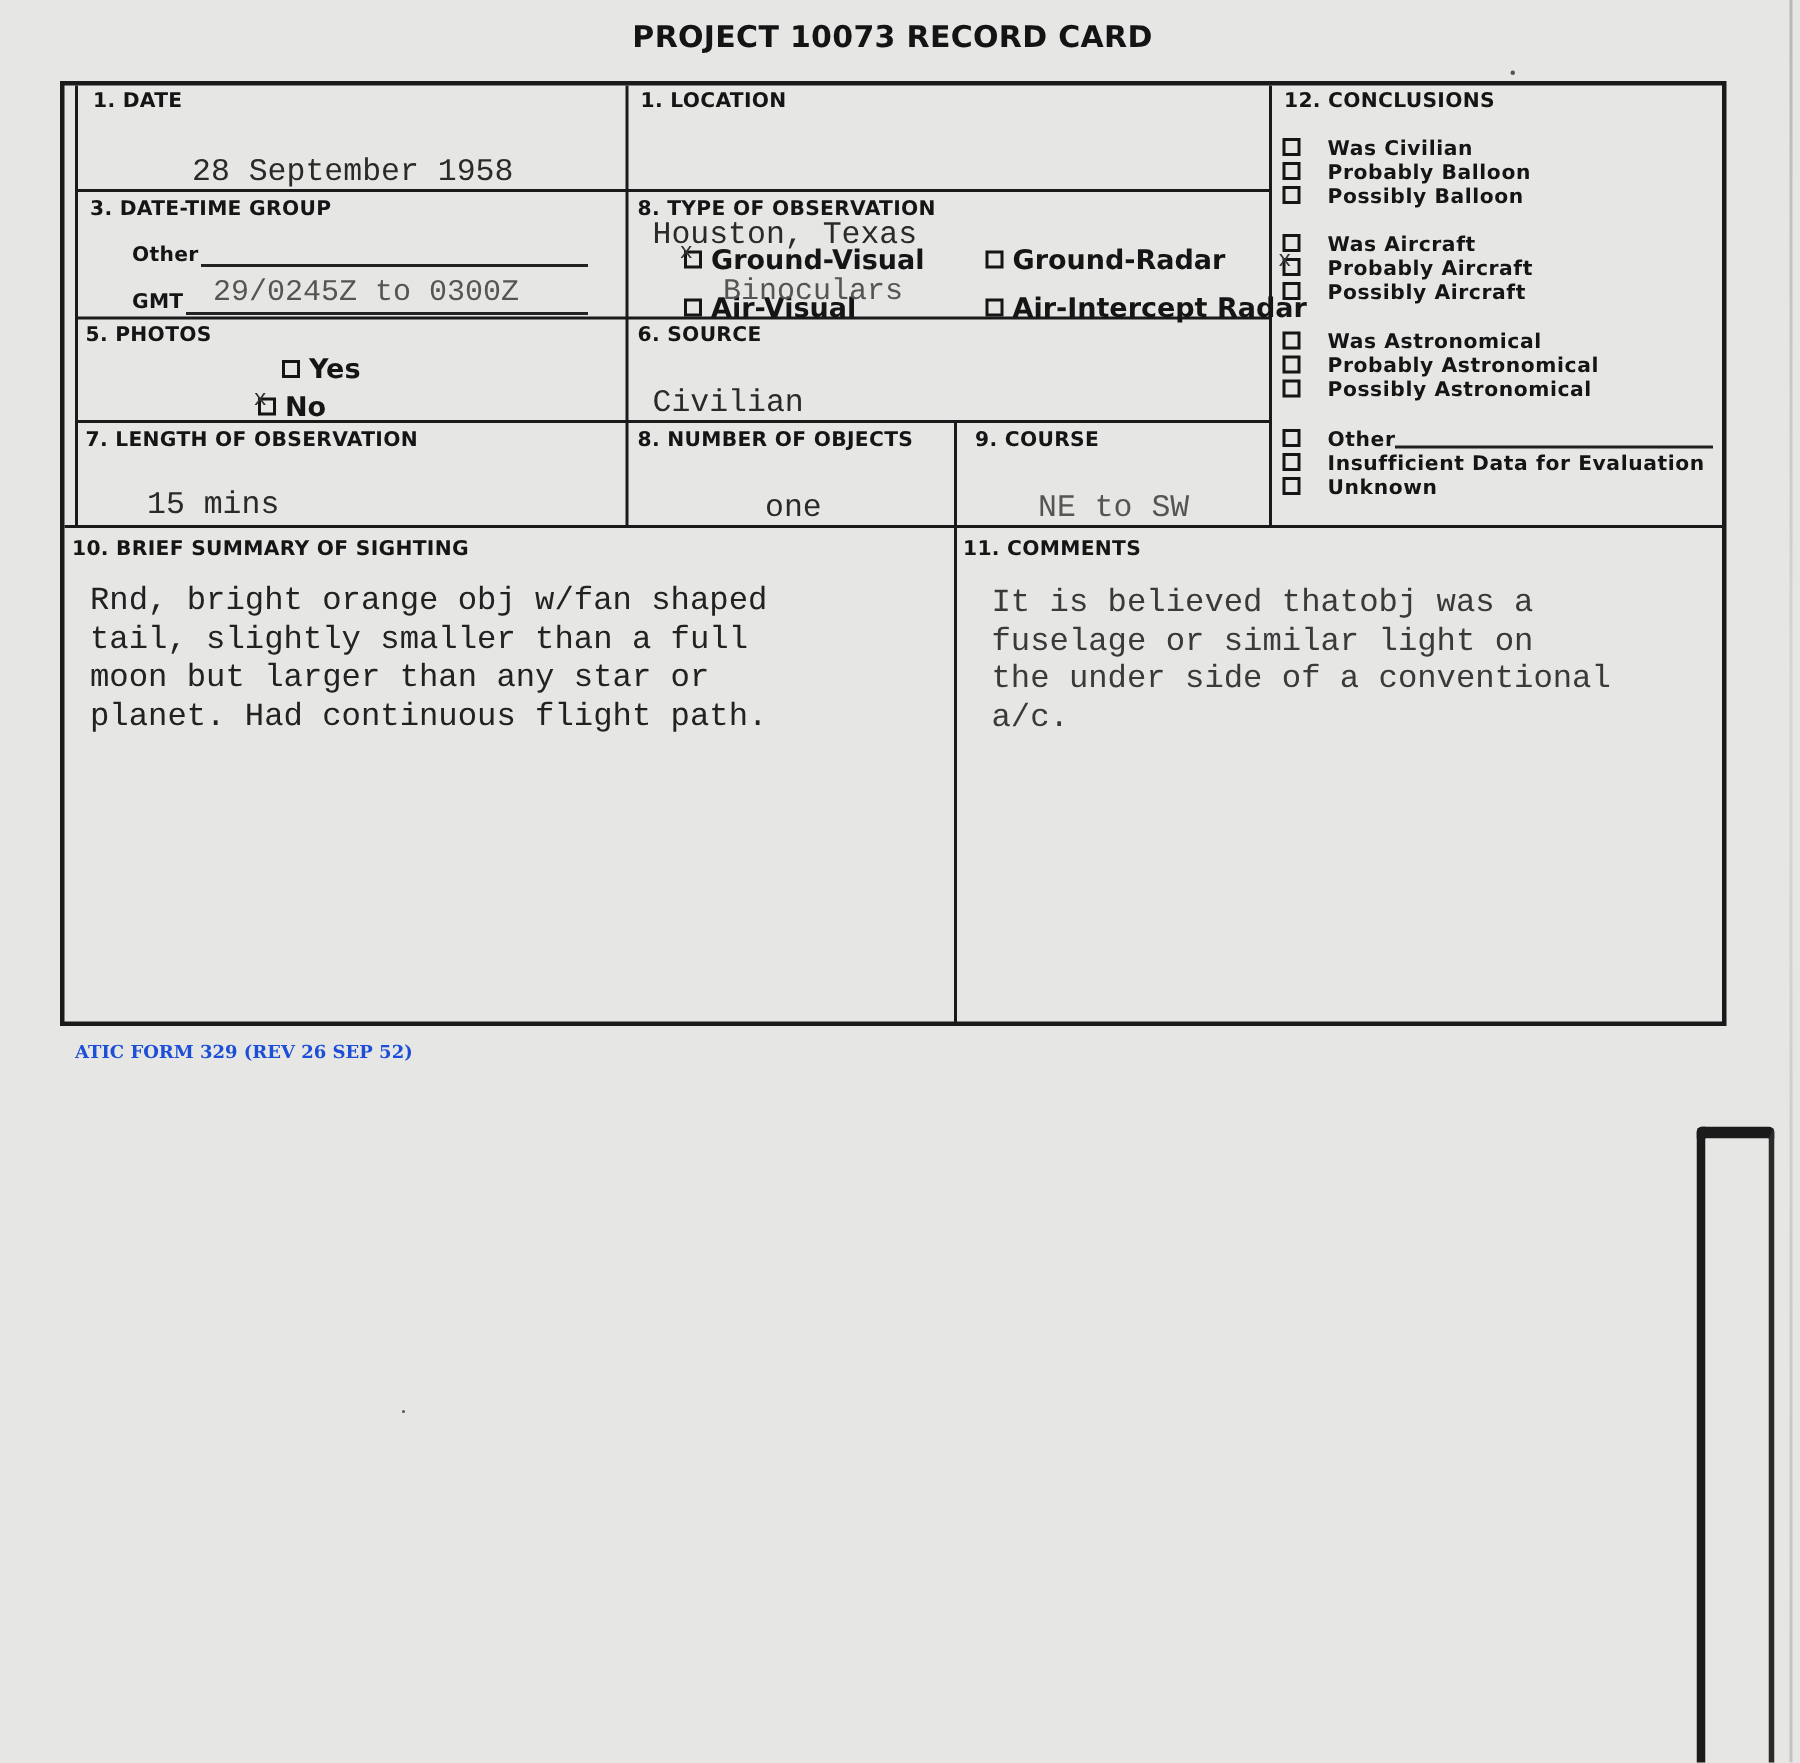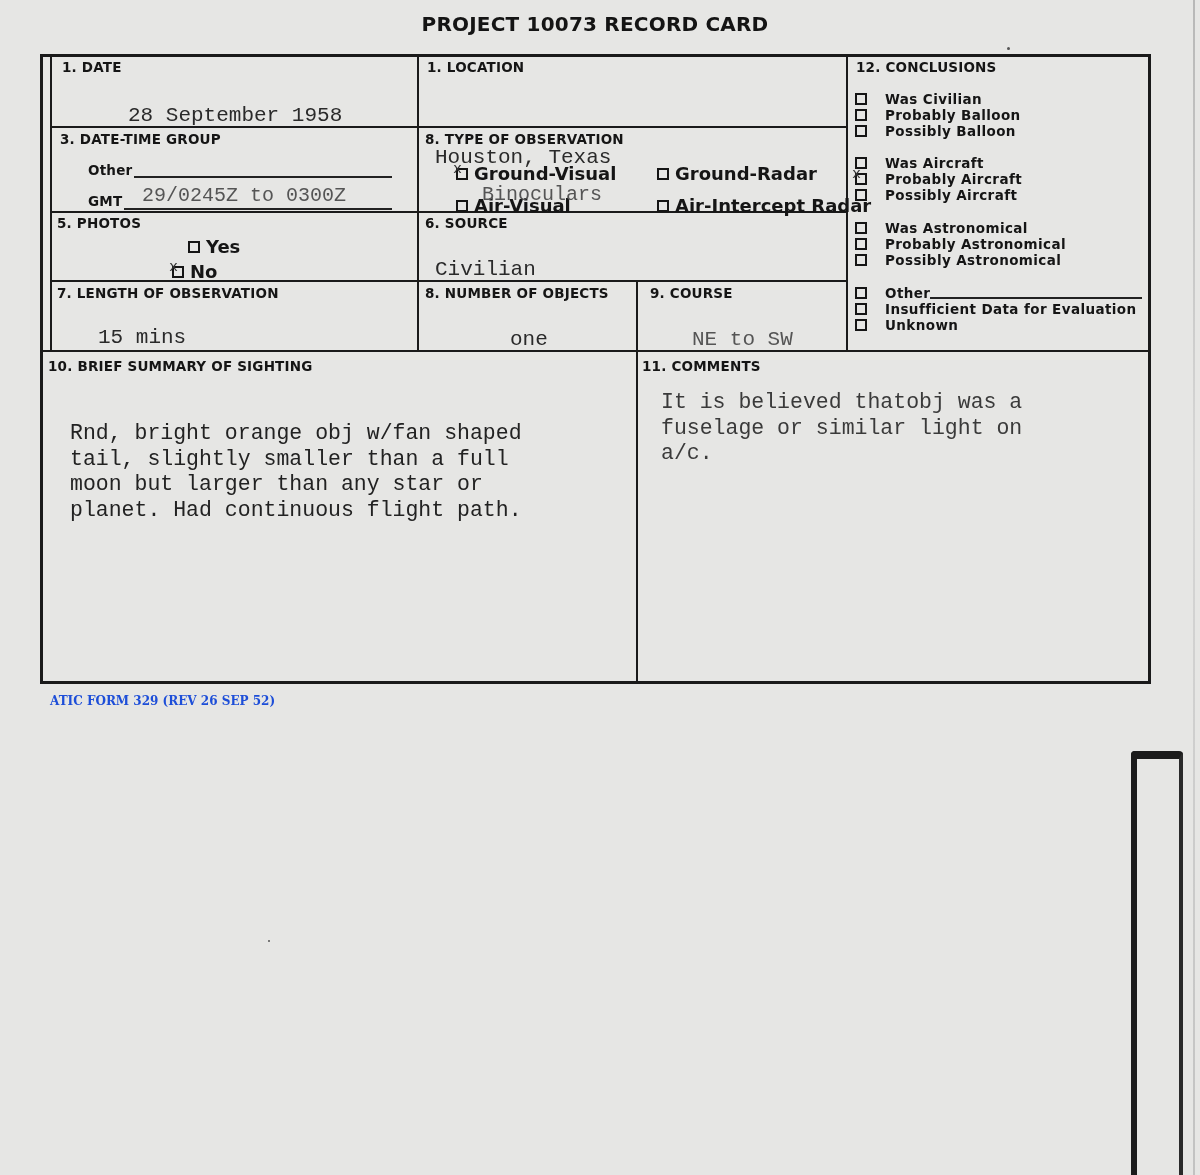--- a/index.html
+++ b/index.html
@@ -123,24 +123,24 @@
 <div class="lbl" style="left:57px; top:285px;">7. LENGTH OF OBSERVATION</div>
 <div class="typed" style="left:98px; top:326px;">15 mins</div>
 
 <div class="lbl" style="left:425px; top:285px;">8. NUMBER OF OBJECTS</div>
 <div class="typed" style="left:510px; top:328px;">one</div>
 
 <div class="lbl" style="left:650px; top:285px;">9. COURSE</div>
 <div class="typed faint" style="left:692px; top:328px;">NE to SW</div>
 
 <div class="lbl" style="left:48px; top:358px;">10. BRIEF SUMMARY OF SIGHTING</div>
-<div class="para" style="left:70px; top:389px;margin-top:32px;"><div>Rnd, bright orange obj w/fan shaped</div><div>tail, slightly smaller than a full</div><div>moon but larger than any star or</div><div>planet. Had continuous flight path.</div></div>
+<div class="para" style="left:60px; top:389px;"><div>Rnd, bright orange obj w/fan shaped</div><div>tail, slightly smaller than a full</div><div>moon but larger than any star or</div><div>planet. Had continuous flight path.</div></div>
 
 <div class="lbl" style="left:642px; top:358px;">11. COMMENTS</div>
-<div class="para" style="left:661px; top:390px; color:#3a3a3a;"><div>It is believed thatobj was a</div><div>fuselage or similar light on</div><div>a/c.</div></div>
+<div class="para" style="left:661px; top:390px; color:#3a3a3a;"><div>It is believed thatobj was a</div><div>fuselage or similar light on</div><div>the under side of a conventional</div><div>a/c.</div></div>
 
 <div class="lbl" style="left:856px; top:59px;">12. CONCLUSIONS</div>
 <div class="concl" style="top:91px;"><span class="chk"></span><span>Was Civilian</span></div>
 <div class="concl" style="top:107px;"><span class="chk"></span><span>Probably Balloon</span></div>
 <div class="concl" style="top:123px;"><span class="chk"></span><span>Possibly Balloon</span></div>
 <div class="concl" style="top:155px;"><span class="chk"></span><span>Was Aircraft</span></div>
 <div class="concl" style="top:171px;"><span class="chk x"></span><span>Probably Aircraft</span></div>
 <div class="concl" style="top:187px;"><span class="chk"></span><span>Possibly Aircraft</span></div>
 <div class="concl" style="top:220px;"><span class="chk"></span><span>Was Astronomical</span></div>
 <div class="concl" style="top:236px;"><span class="chk"></span><span>Probably Astronomical</span></div>

